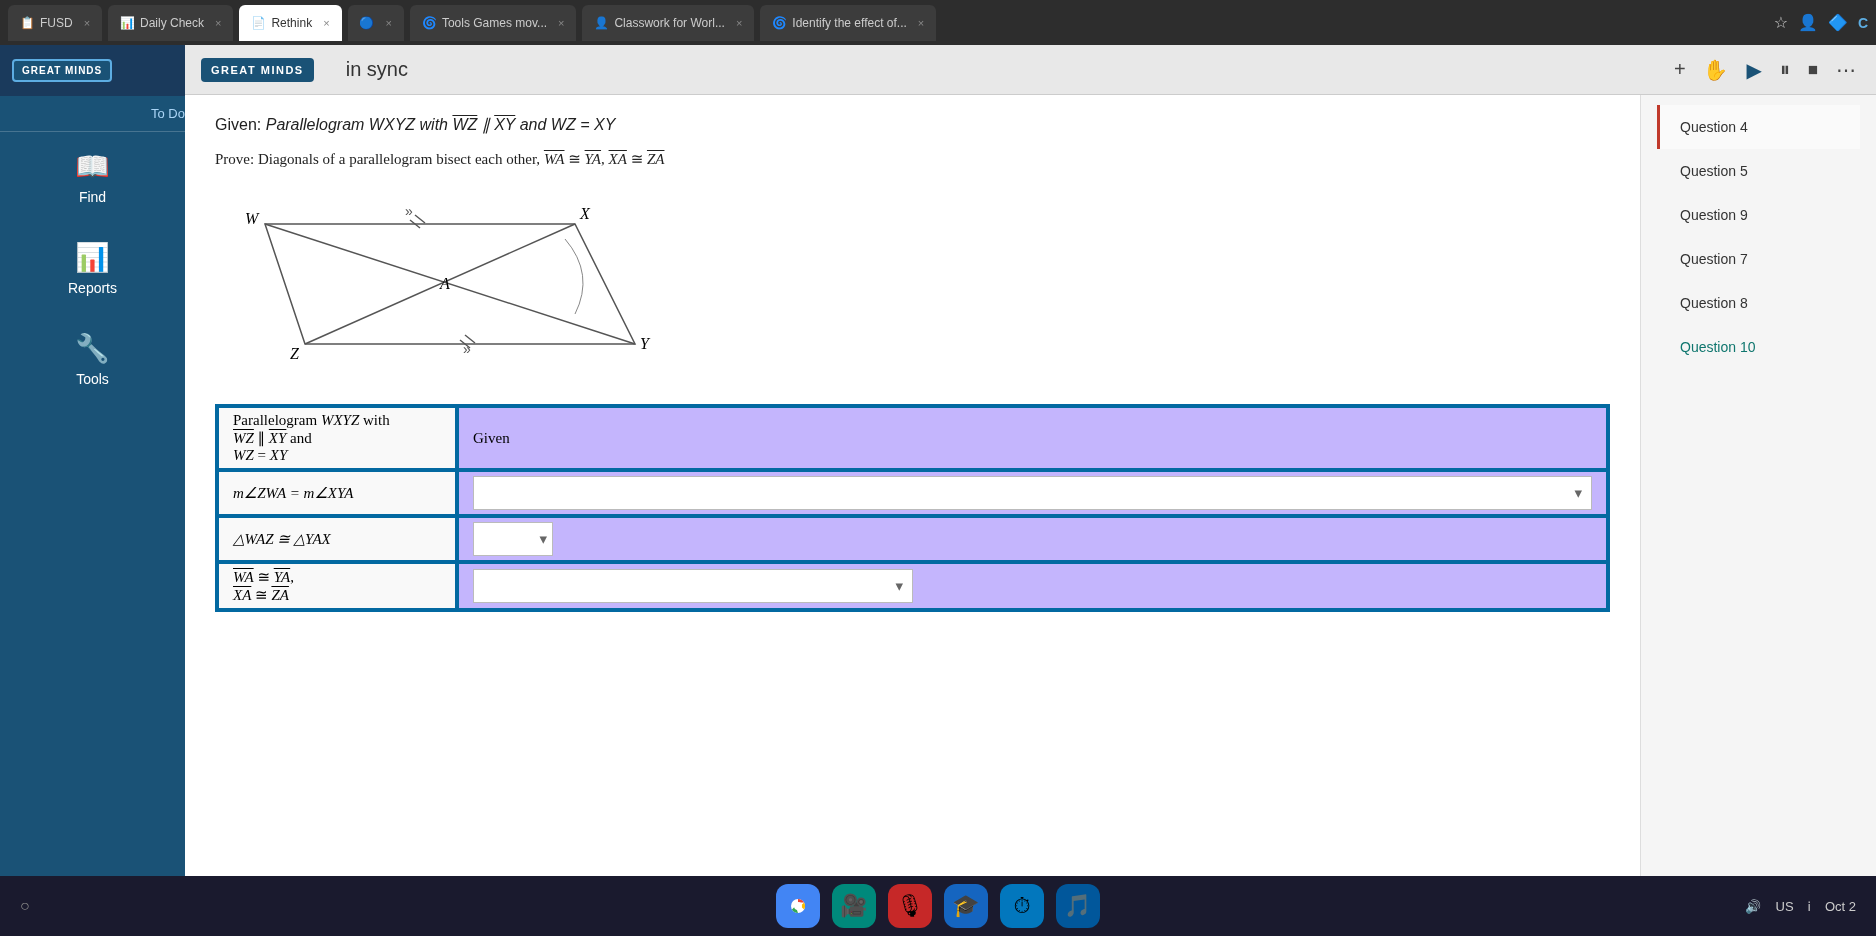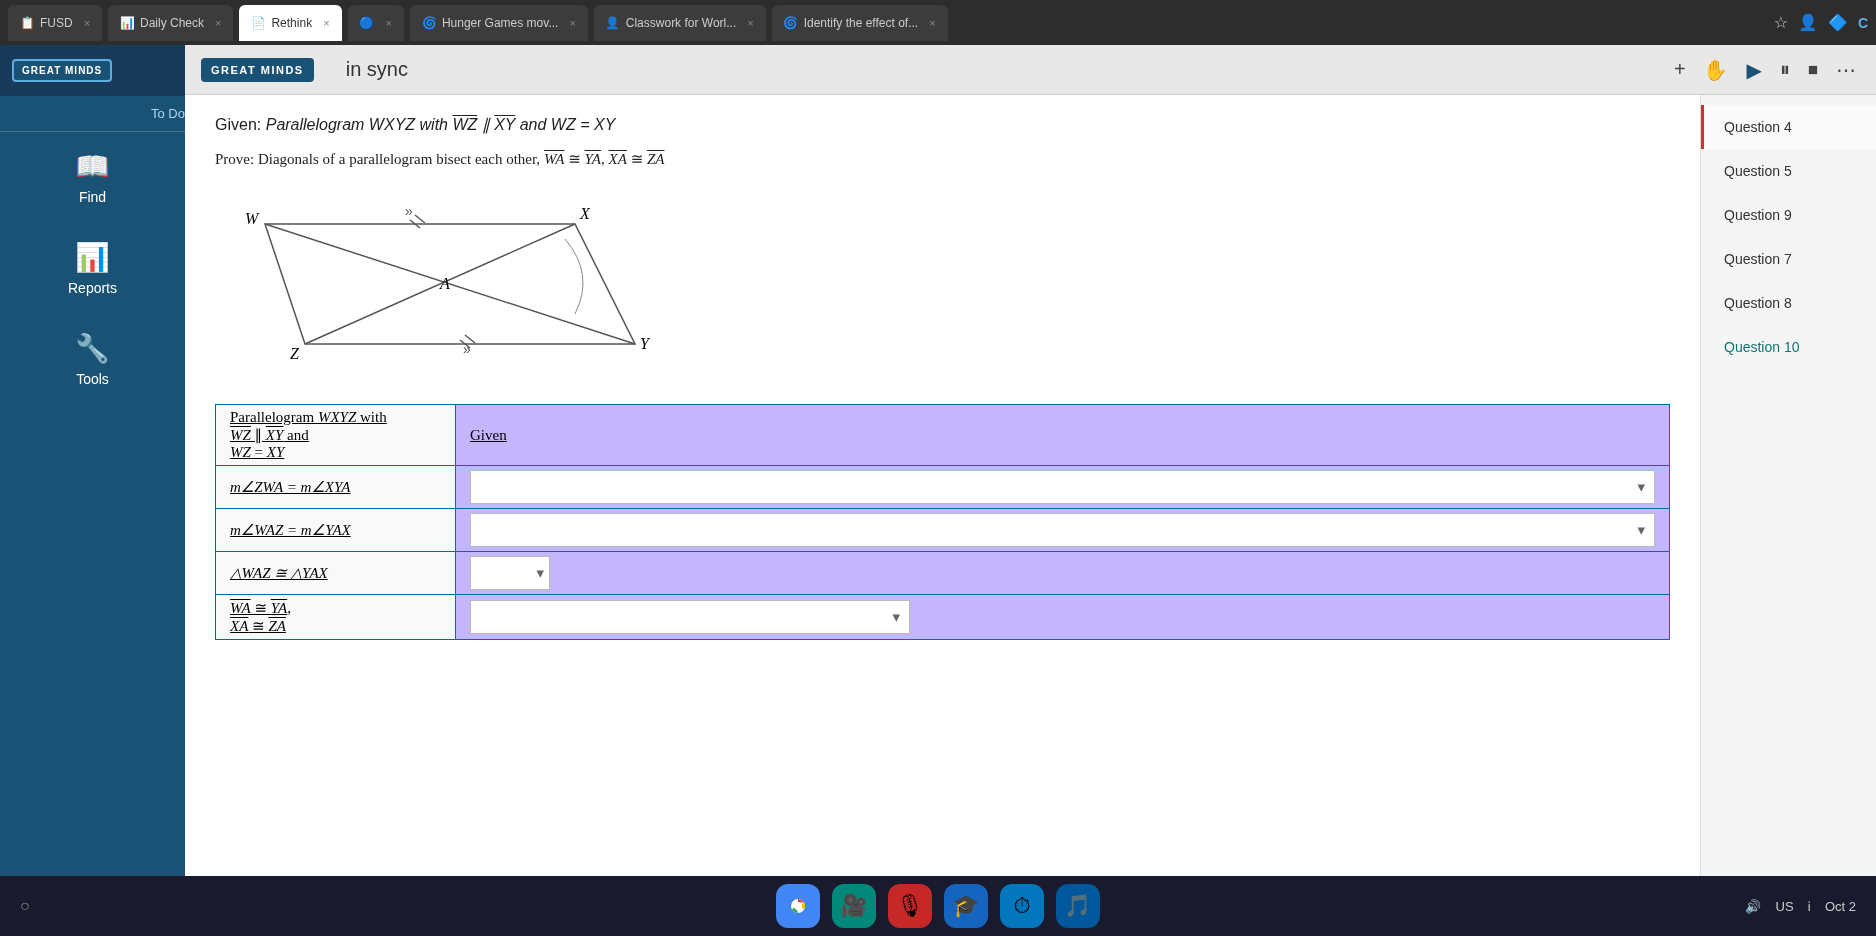--- a/index.html
+++ b/index.html
@@ -197,24 +197,23 @@
 
     
     .proof-table {
       border-collapse: collapse;
       width: 100%;
       margin-top: 20px;
       font-size: 15px;
       font-family: 'Times New Roman', serif;
     }
     .proof-table td {
-      border: 1px solid #0369a1;
+      border: 4px solid #0369a1;
       padding: 4px 14px;
       vertical-align: middle;
-      text-decoration: underline;
     }
     .proof-table .statement-col {
       width: 240px;
       background: #f9f9f9;
     }
     .proof-table .reason-col {
       background: #c4b5fd;
     }
     .reason-dropdown {
       width: 100%;
@@ -261,25 +260,25 @@
       background: #fff;
       font-size: 14px;
       padding: 0 8px;
       cursor: pointer;
       appearance: none;
       -webkit-appearance: none;
     }
 
     
     .questions-panel {
-      width: 176px;
+      width: 236px;
       background: #f5f5f5;
       border-left: 1px solid #ddd;
       overflow-y: auto;
-      padding: 10px 0;
+      padding: 10px 16px;
     }
     .question-item {
       padding: 14px 20px;
       font-size: 14px;
       color: #333;
       cursor: pointer;
       border-left: 3px solid transparent;
     }
     .question-item.active {
       border-left: 3px solid #c0392b;
@@ -382,21 +381,21 @@
     <span>📄</span>
     <span>Rethink</span>
     <span class="tab-close">×</span>
   </div>
   <div class="tab">
     <span>🔵</span>
     <span class="tab-close">×</span>
   </div>
   <div class="tab">
     <span>🌀</span>
-    <span>Hunger Games mov...</span>
+    <span>Tools Games mov...</span>
     <span class="tab-close">×</span>
   </div>
   <div class="tab">
     <span>👤</span>
     <span>Classwork for Worl...</span>
     <span class="tab-close">×</span>
   </div>
   <div class="tab">
     <span>🌀</span>
     <span>Identify the effect of...</span>
@@ -518,35 +517,20 @@
                     <option value=""></option>
                     <option>Alternate Interior Angles Theorem</option>
                     <option>Corresponding Angles Theorem</option>
                     <option>Definition of Parallelogram</option>
                     <option>Given</option>
                   </select>
                 </div>
               </td>
             </tr>
 
-            <tr>
-              <td class="statement-col">
-                <span class="math-expr">m∠WAZ = m∠YAX</span>
-              </td>
-              <td class="reason-col">
-                <div class="dropdown-wrapper">
-                  <select class="reason-dropdown">
-                    <option value=""></option>
-                    <option>Vertical Angles Theorem</option>
-                    <option>Alternate Interior Angles Theorem</option>
-                    <option>Definition of Congruence</option>
-                  </select>
-                </div>
-              </td>
-            </tr>
 
             <tr>
               <td class="statement-col">
                 <span class="math-expr">△WAZ ≅ △YAX</span>
               </td>
               <td class="reason-col">
                 <div class="small-dropdown-wrapper">
                   <select class="small-dropdown">
                     <option value=""></option>
                     <option>ASA</option>

